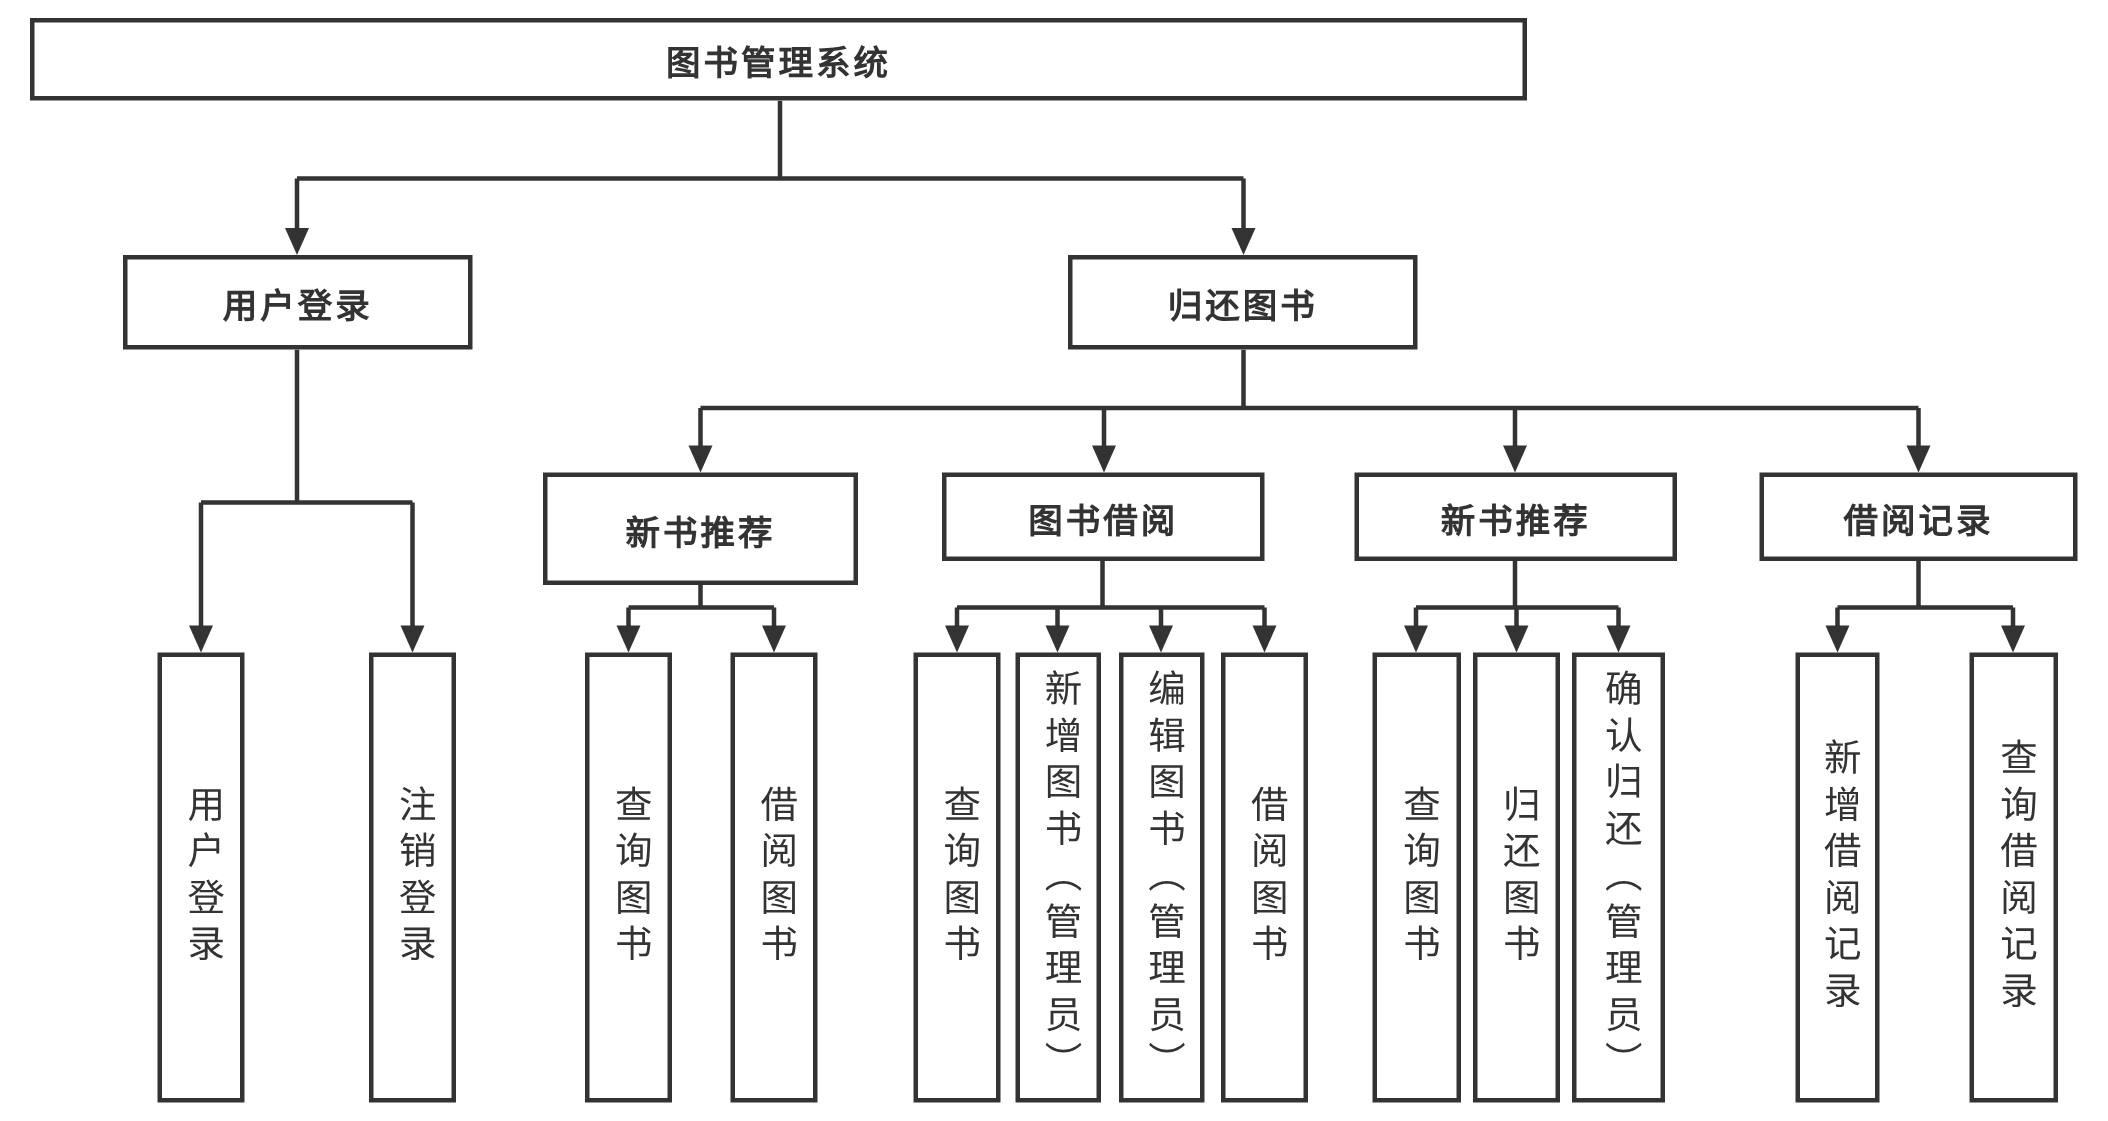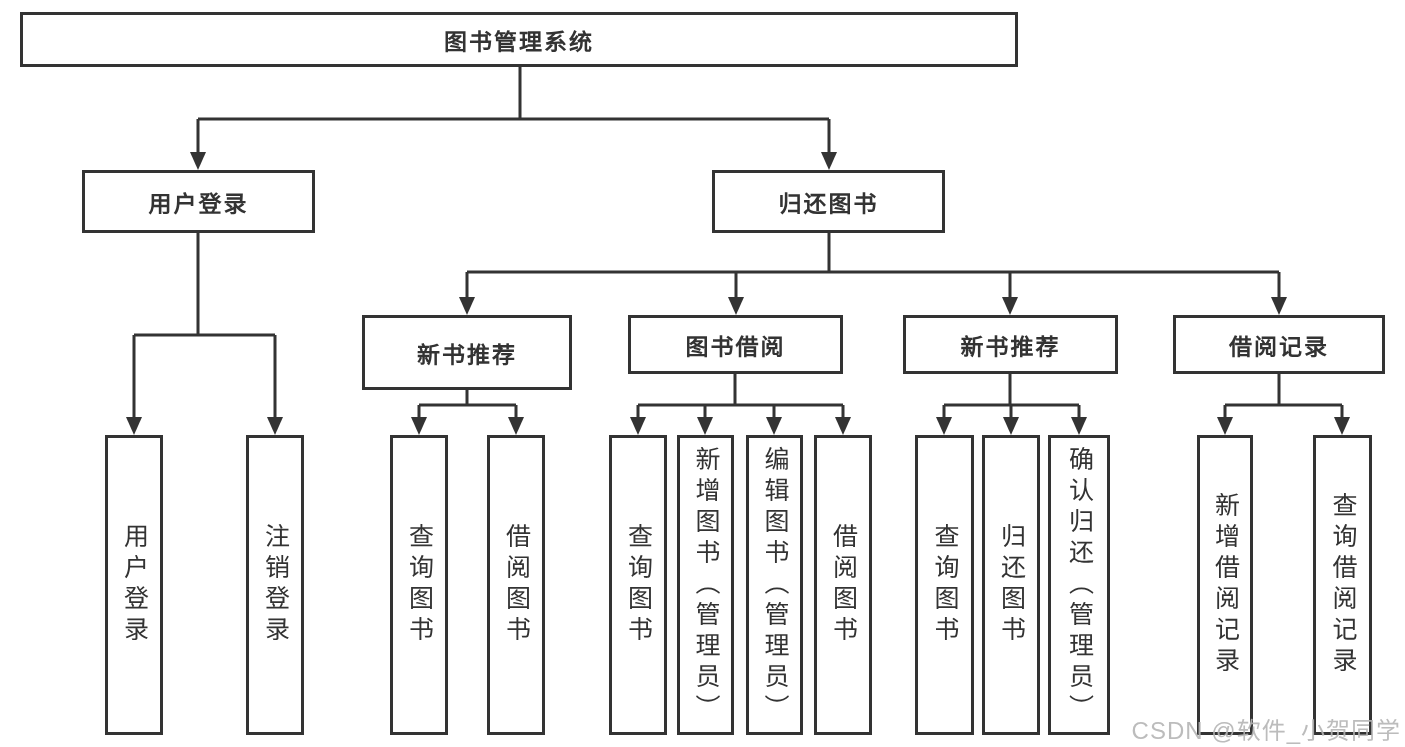--- a/index.html
+++ b/index.html
@@ -142,14 +142,13 @@
     <span class="lbl">确认归还（管理员）</span>
   </div>
 
   <div class="node v" style="left:1197px;top:435px;width:56px;height:300px">
     <span class="lbl">新增借阅记录</span>
   </div>
   <div class="node v" style="left:1313px;top:435px;width:59px;height:300px">
     <span class="lbl">查询借阅记录</span>
   </div>
 
-  <div class="watermark">CSDN @软件_小贺同学</div>
 </div>
 
 </body></html>

